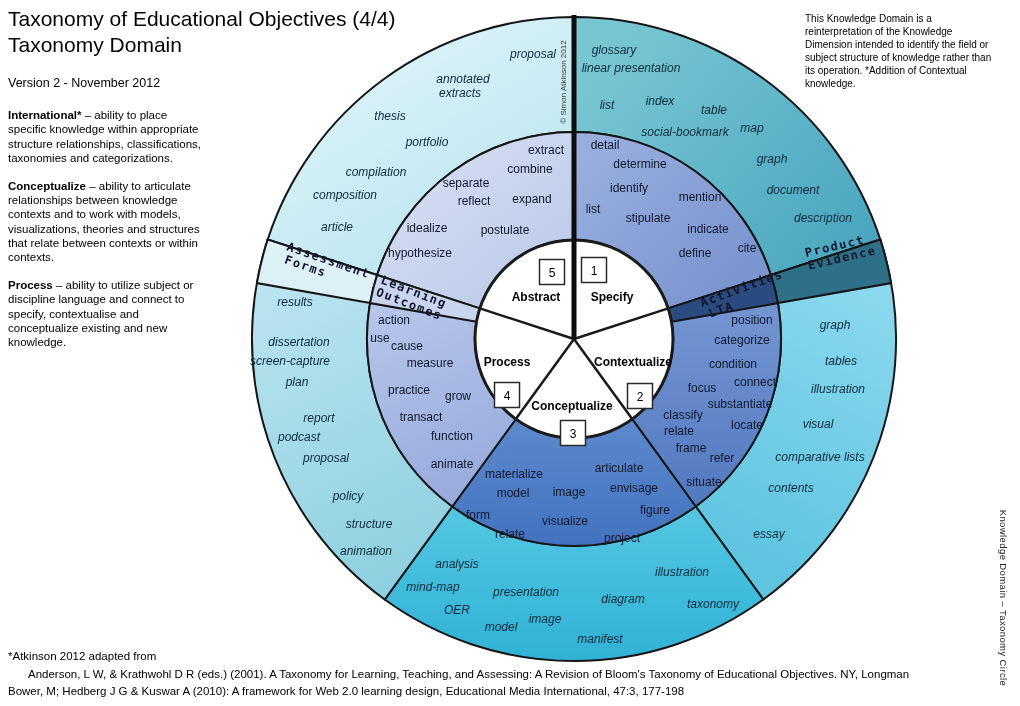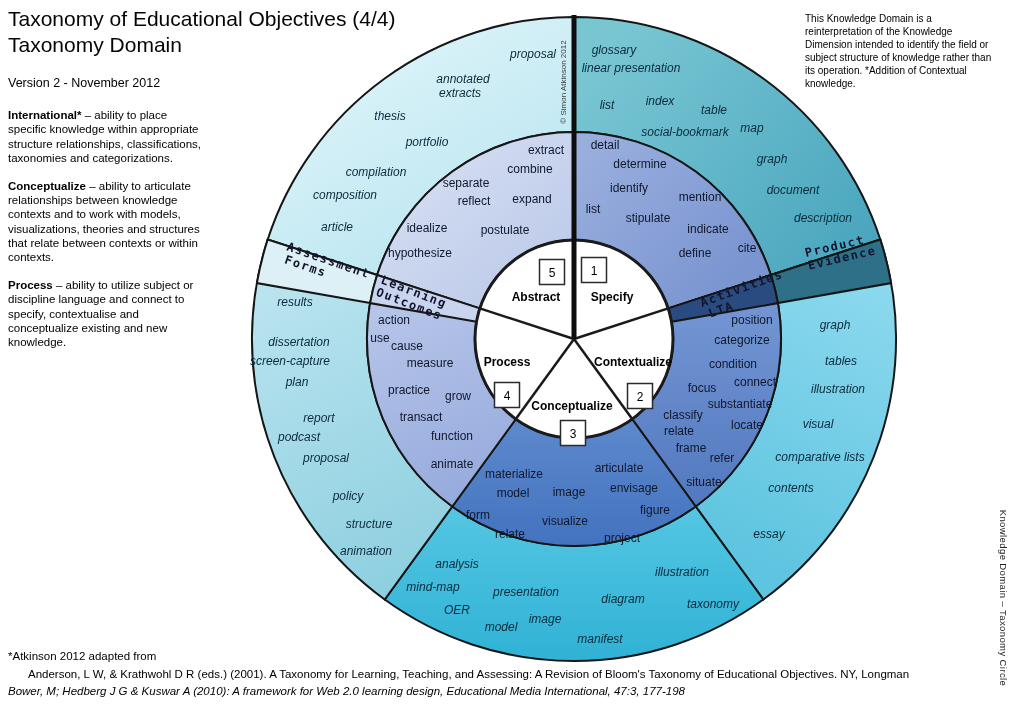--- a/index.html
+++ b/index.html
@@ -7,21 +7,21 @@
           font-family:"Liberation Sans",sans-serif;color:#000;}
   .abs{position:absolute;}
   .title1,.title2{font-size:21px;line-height:1.25;font-weight:400;color:#050505;}
   .version{font-size:12.5px;margin-top:17px;}
   .defs{left:8px;top:108px;width:196px;font-size:11.5px;line-height:1.25;}
   .defs p{margin:0 0 13px 0;}
   .defs b{font-weight:700;}
   .note{left:805px;top:12px;width:188px;font-size:10px;line-height:1.3;}
   .footer1{left:8px;top:650px;font-size:11.5px;}
   .footer2{left:8px;top:668px;font-size:11.5px;margin-left:20px;}
-  .footer3{left:8px;top:685px;font-size:11.5px;font-style:italic;}
+  .footer3{left:8px;top:685px;font-size:11.5px;}
   svg text{font-family:"Liberation Sans",sans-serif;}
   .mid-term{font-size:12px;fill:#10182c;text-anchor:middle;}
   .out-term{font-size:12px;font-style:italic;fill:#0c2a3c;text-anchor:middle;}
   .ctr-label{font-size:12px;font-weight:700;fill:#000;text-anchor:middle;}
   .num{font-size:12px;fill:#000;text-anchor:middle;}
   .numbox{fill:#fff;stroke:#2a2a2a;stroke-width:1.5;}
   .curve{font-family:"DejaVu Sans Mono",monospace;font-size:12px;font-weight:700;
          letter-spacing:1.5px;fill:#14142c;text-anchor:start;}
   .vtext{font-size:9.5px;fill:#222;letter-spacing:.4px;text-anchor:middle;}
   .cpy{font-size:8px;fill:#3c3c3c;text-anchor:middle;}

